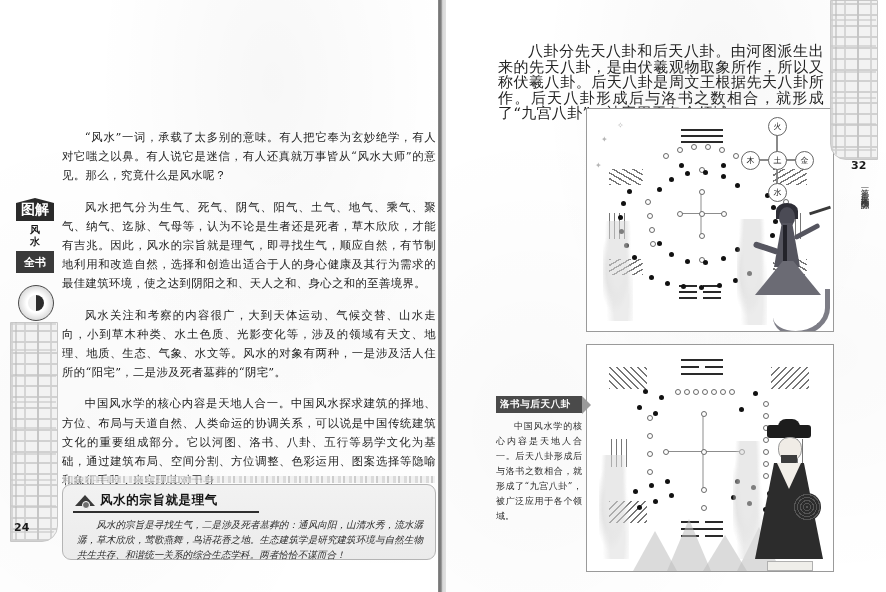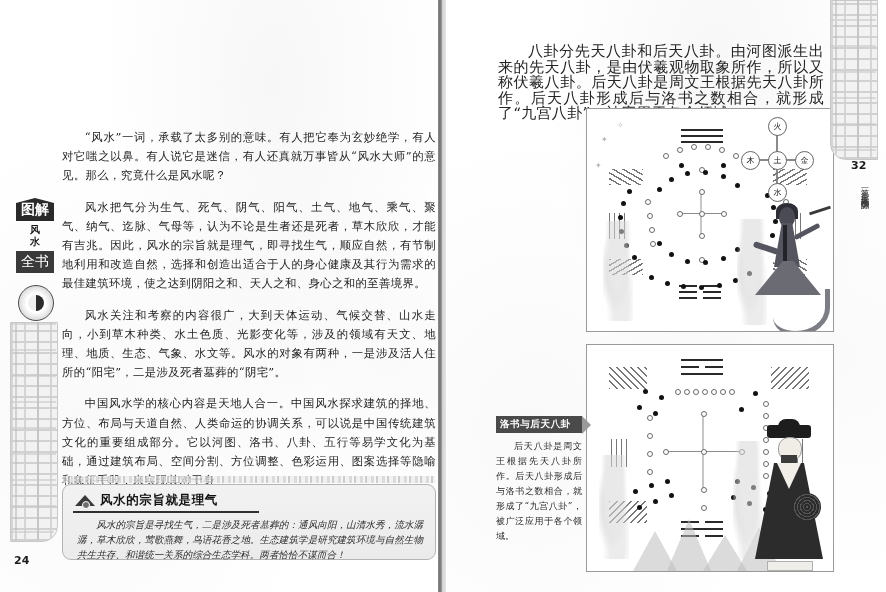--- a/index.html
+++ b/index.html
@@ -74,21 +74,21 @@
   .logo-badge .cap{width:38px;height:23px;background:#2a2a2a;
     clip-path:polygon(0 22%,50% 0,100% 22%,100% 100%,0 100%);
     display:flex;align-items:center;justify-content:center;}
   .logo-badge .cap span{color:#fff;font-size:14px;line-height:9px;text-align:center;
     font-family:"DejaVu Serif","Liberation Serif",serif;font-weight:700;}
   .logo-badge .mid{width:38px;height:30px;display:flex;flex-direction:column;
     align-items:center;justify-content:center;color:#151515;font-weight:700;
     font-family:"DejaVu Serif","Liberation Serif",serif;font-size:10px;line-height:12px;}
   .logo-badge .foot{width:38px;height:22px;background:#3a3a3a;display:flex;
     align-items:center;justify-content:center;}
-  .logo-badge .foot span{color:#fff;font-size:14px;font-weight:400;
+  .logo-badge .foot span{color:#fff;font-size:11px;font-weight:700;
     font-family:"DejaVu Serif","Liberation Serif",serif;}
   .seal{position:absolute;left:18px;top:285px;width:34px;height:34px;border-radius:50%;
     border:1.4px solid #4a4a4a;background:
       radial-gradient(circle at 50% 50%, #ffffff 40%, #dcdcdc 70%, #b9b9b9 100%);}
   .seal:after{content:"";position:absolute;left:9px;top:9px;width:16px;height:16px;border-radius:50%;
     background:conic-gradient(#2b2b2b 0 50%, #f0f0f0 50% 100%);}
 
   .fret{position:absolute;left:10px;top:322px;width:46px;height:218px;
     border:1px solid #c6c6c6;border-radius:0 0 16px 0;
     background:
@@ -96,21 +96,21 @@
       repeating-linear-gradient(90deg,#d4d4d4 0 2px,transparent 2px 13px),
       #f2f2f2;opacity:.95;}
   .fret2{position:absolute;left:10px;top:322px;width:46px;height:218px;
     background:
       repeating-linear-gradient(90deg,transparent 0 5px,#bdbdbd 5px 7px,transparent 7px 22px),
       repeating-linear-gradient(0deg,transparent 0 7px,#c9c9c9 7px 9px,transparent 9px 26px);
     opacity:.6;border-radius:0 0 16px 0;}
 
   .folio{position:absolute;font-family:"DejaVu Sans","Liberation Sans",sans-serif;
     font-size:11px;font-weight:700;color:#1b1b1b;}
-  #folio-left{left:14px;top:554px;}
+  #folio-left{left:14px;top:521px;}
   #folio-right{left:851px;top:159px;}
   .running-head{position:absolute;left:856px;top:182px;width:14px;
     font-family:"DejaVu Serif","Liberation Serif",serif;font-size:8.4px;
     line-height:11px;color:#3a3a3a;letter-spacing:1px;text-align:center;
     writing-mode:vertical-rl;}
 
   .fret-right{position:absolute;left:830px;top:0px;width:46px;height:158px;
     border:1px solid #c6c6c6;border-radius:0 0 0 16px;
     background:
       repeating-linear-gradient(0deg,#cfcfcf 0 2px,transparent 2px 11px),
@@ -141,21 +141,21 @@
   .callout{position:absolute;width:86px;}
   .callout .tag{position:relative;background:#4a4a4a;color:#fff;font-weight:700;
     font-size:9.6px;letter-spacing:.5px;padding:2px 4px;
     font-family:"DejaVu Serif","Liberation Serif",serif;white-space:nowrap;}
   .callout .tag:after{content:"";position:absolute;right:-9px;top:0;
     width:0;height:0;border-top:9px solid transparent;border-bottom:9px solid transparent;
     border-left:9px solid #9a9a9a;}
   .callout .body{margin-top:6px;font-family:"DejaVu Serif","Liberation Serif",serif;
     font-size:9px;line-height:15px;color:#2a2a2a;text-align:justify;text-indent:2em;}
   #callout-hetu{left:496px;top:170px;}
-  #callout-luoshu{left:496px;top:396px;margin-top:20px;}
+  #callout-luoshu{left:496px;top:396px;}
 
   
   .wuxing{position:absolute;right:8px;top:4px;width:96px;height:82px;}
   .wuxing .node{position:absolute;width:17px;height:17px;border-radius:50%;
     border:1px solid #666;background:#fff;display:flex;align-items:center;justify-content:center;
     font-size:8px;color:#222;font-family:"DejaVu Serif","Liberation Serif",serif;z-index:2;}
   .wuxing .bar{position:absolute;background:#8a8a8a;}
 
   
   .dotfig{position:absolute;inset:0;}
@@ -480,21 +480,21 @@
         <div class="beard"></div>
       <div class="body"></div>
         <div class="collar"></div>
       <div class="emblem"></div>
         <div class="foot"></div>
     </div>
   </div>
 
   <div class="callout" id="callout-luoshu">
     <div class="tag">洛书与后天八卦</div>
-    <div class="body">后天八卦是周文王根据先天八卦所作。后天八卦形成后与洛书之数相合，就形成了“九宫八卦”，被广泛应用于各个领域。</div>
+    <div class="body">中国风水学的核心内容是天地人合一。后天八卦形成后与洛书之数相合，就形成了“九宫八卦”，被广泛应用于各个领域。</div>
   </div>
 
   <div class="fret-right"></div>
   <div class="fret-right2"></div>
   <div class="folio" id="folio-right">32</div>
   <div class="running-head">第一章 探索风水的渊源</div>
 
 </div>
 
 </body></html>

